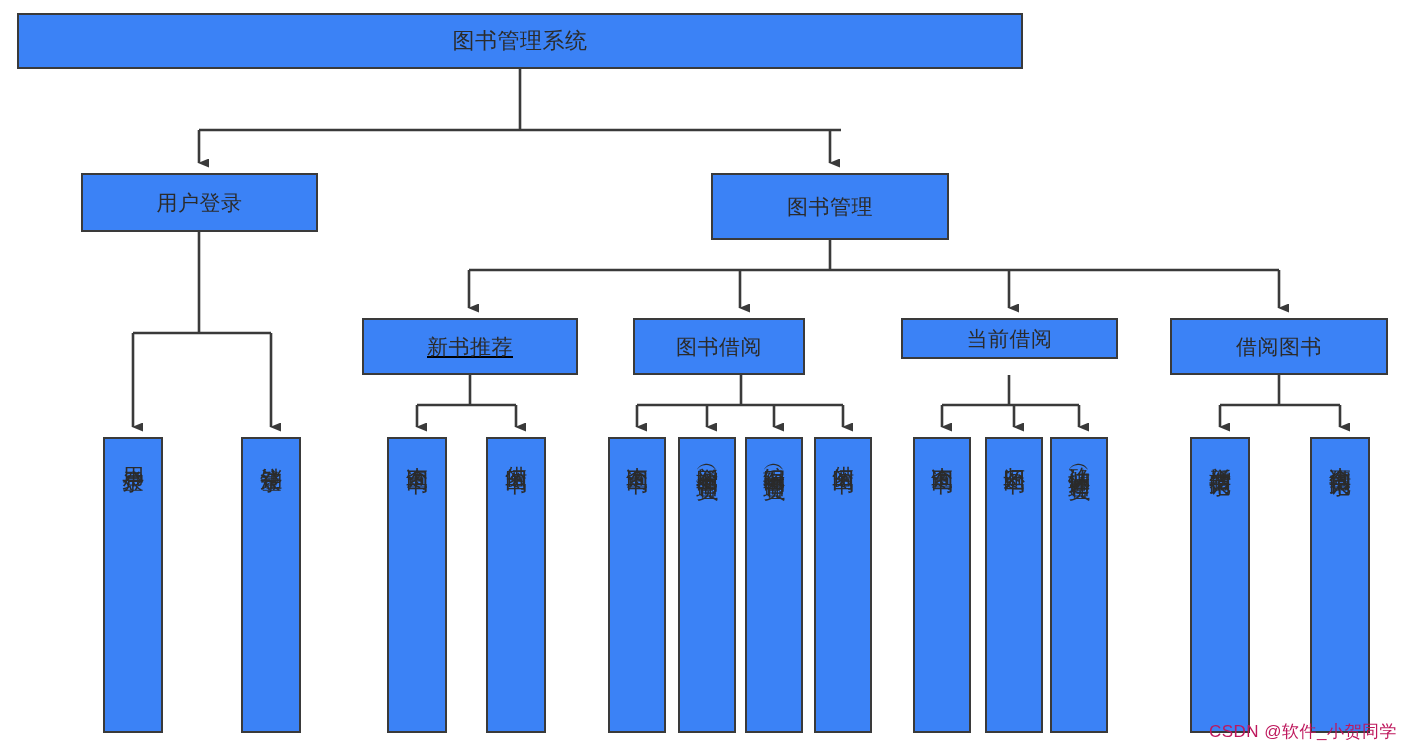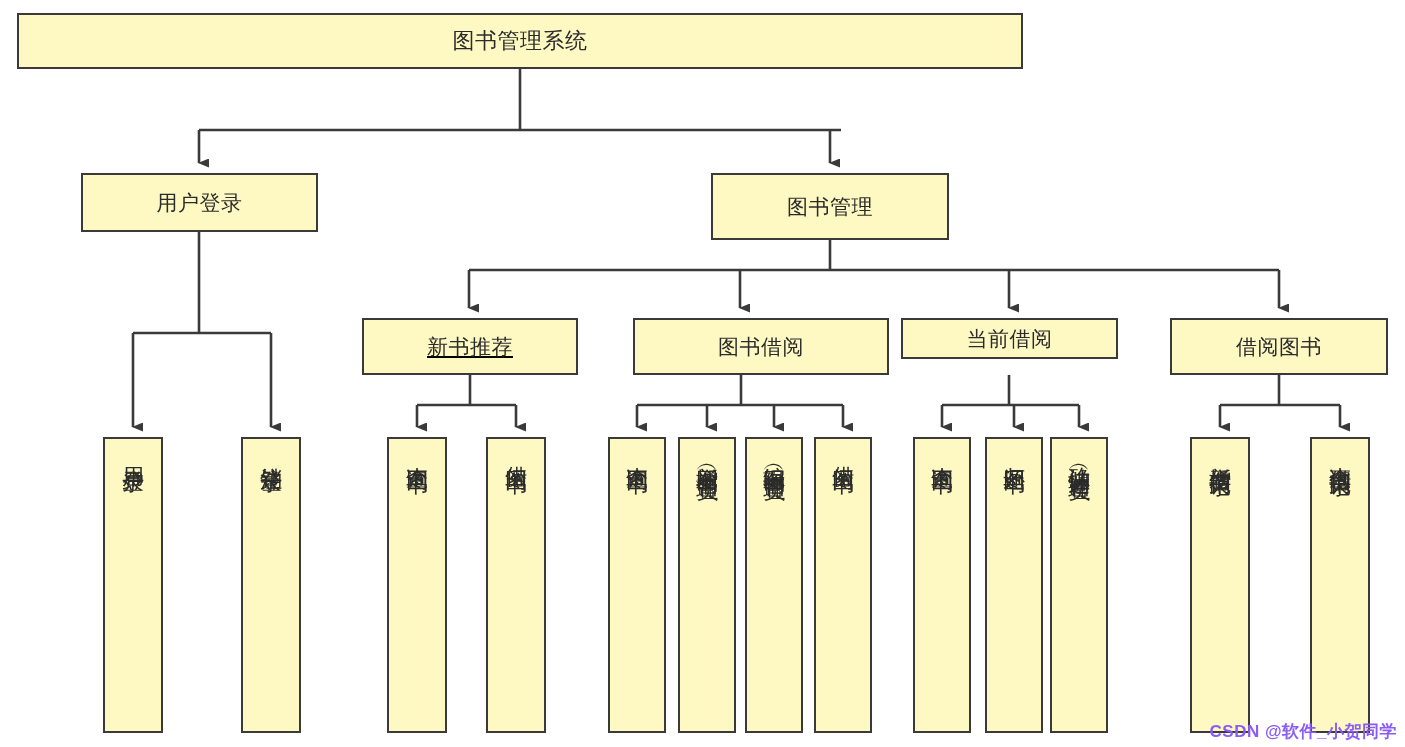--- a/index.html
+++ b/index.html
@@ -23,21 +23,21 @@
     position: absolute;
     left: 0;
     top: 0;
     width: 1405px;
     height: 747px;
     pointer-events: none;
   }
   .node {
     position: absolute;
     box-sizing: border-box;
-    background: #fef9c3;
+    background: #3b82f6;
     border: 2px solid #3a3a3a;
     display: flex;
     align-items: center;
     justify-content: center;
     overflow: hidden;
   }
   .node .label {
     color: #2b2b2b;
     line-height: 1.12;
     text-align: center;
@@ -59,24 +59,23 @@
     letter-spacing: 2px;
   }
   .node.root .label {
     font-size: 22px;
   }
   .watermark {
     position: absolute;
     right: 8px;
     bottom: 4px;
     font-size: 17px;
-    color: #8b5cf6;
+    color: #be185d;
     white-space: nowrap;
     letter-spacing: 0.5px;
-    font-weight: bold;
   }
 </style>
 </head>
 <body>
 
 <div id="diagram-root">
 
   <svg class="edges" viewBox="0 0 1405 747" xmlns="http://www.w3.org/2000/svg">
     <defs>
       <marker id="arrowhead" markerWidth="9" markerHeight="11" refX="4.5" refY="10" orient="auto" markerUnits="userSpaceOnUse">
@@ -134,21 +133,21 @@
   <div class="node horizontal" style="left:81px; top:173px; width:237px; height:59px;">
     <span class="label">用户登录</span>
   </div>
   <div class="node horizontal" style="left:711px; top:173px; width:238px; height:67px;">
     <span class="label">图书管理</span>
   </div>
 
   <div class="node horizontal" style="left:362px; top:318px; width:216px; height:57px;text-decoration:underline;">
     <span class="label">新书推荐</span>
   </div>
-  <div class="node horizontal" style="left:633px; top:318px; width:256px; height:57px;">
+  <div class="node horizontal" style="left:633px; top:318px; width:172px; height:57px;">
     <span class="label">图书借阅</span>
   </div>
   <div class="node horizontal" style="left:901px; top:318px; width:217px; height:41px;">
     <span class="label">当前借阅</span>
   </div>
   <div class="node horizontal" style="left:1170px; top:318px; width:218px; height:57px;">
     <span class="label">借阅图书</span>
   </div>
 
   <div class="node vertical" style="left:103px; top:437px; width:60px; height:296px;">

